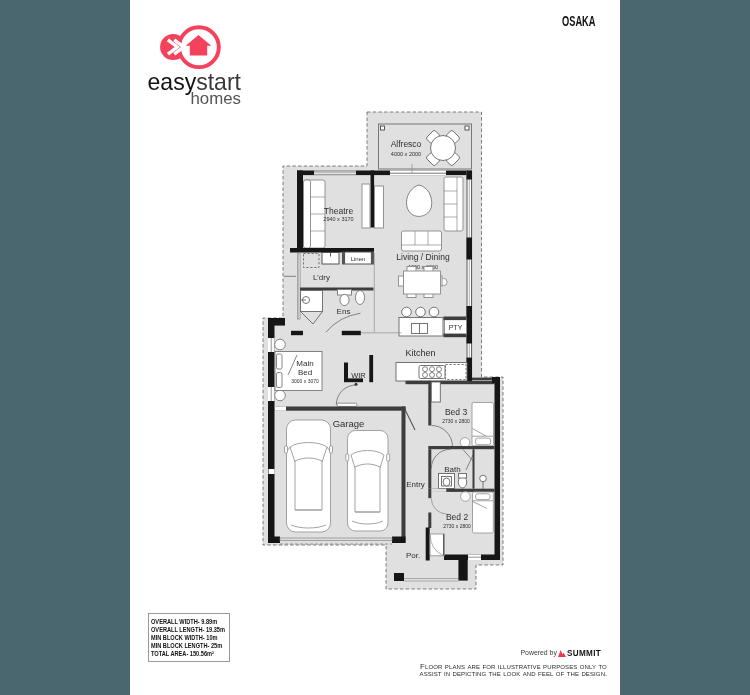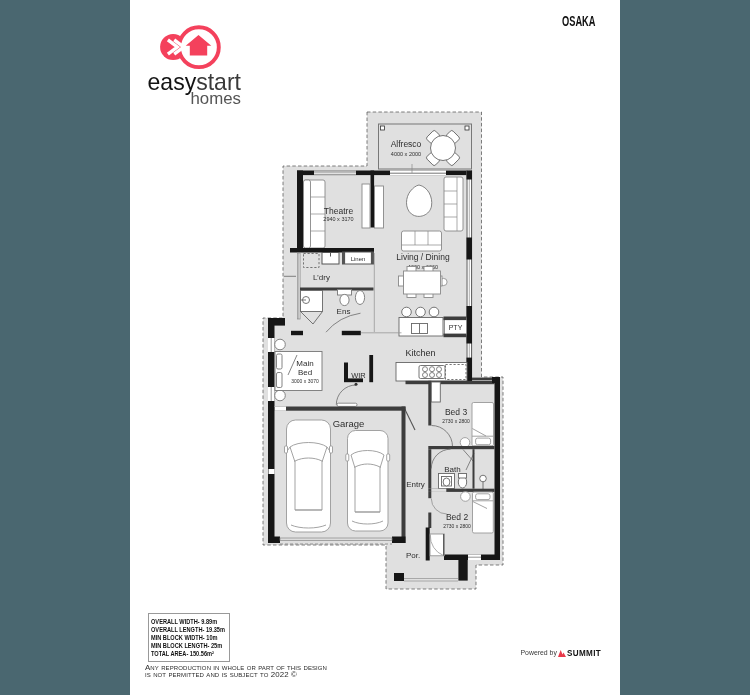--- a/index.html
+++ b/index.html
@@ -382,24 +382,24 @@
 
   <div class="abs" style="left:147.5px;top:613px;width:80px;height:47px;border:1px solid #999;background:#fff;"></div>
   <div class="abs" style="left:150.8px;top:617.8px;font-size:6.4px;font-weight:bold;color:#111;line-height:7.95px;white-space:nowrap;transform:scaleX(0.88);transform-origin:0 0;">
     OVERALL WIDTH- 9.89m<br>
     OVERALL LENGTH- 19.35m<br>
     MIN BLOCK WIDTH- 10m<br>
     MIN BLOCK LENGTH- 25m<br>
     TOTAL AREA- 150.56m²
   </div>
 
-  <div class="abs" style="left:145px;top:663.5px;font-size:7.9px;color:#2b2b2b;font-variant:small-caps;letter-spacing:0.1px;line-height:7.6px;white-space:nowrap;">
-    Any reproduction in whole or part of this design<br>
-    is not permitted and is subject to 2022 ©
-  </div>
 
   <div class="abs" style="left:520.5px;top:649.3px;font-size:6.9px;color:#3a3a3a;">Powered by</div>
   <svg class="abs" style="left:557px;top:648.8px;" width="10" height="9" viewBox="0 0 9 9">
       <path d="M0.5,8 L3.2,1 L5,5.5 L6,3.5 L8.5,8 Z" fill="#e8394a"></path>
     </svg>
   <div class="abs" style="left:566.5px;top:647.8px;font-size:9px;font-weight:bold;color:#131313;letter-spacing:0.4px;transform:scaleX(0.9);transform-origin:0 0;">SUMMIT</div>
 
+  <div class="abs" style="left:413px;top:662.5px;width:201px;text-align:center;font-size:7.9px;color:#2b2b2b;font-variant:small-caps;letter-spacing:0.12px;line-height:7.7px;white-space:nowrap;">
+    Floor plans are for illustrative purposes only to<br>
+    assist in depicting the look and feel of the design.
+  </div>
 </div>
 
 </body></html>

